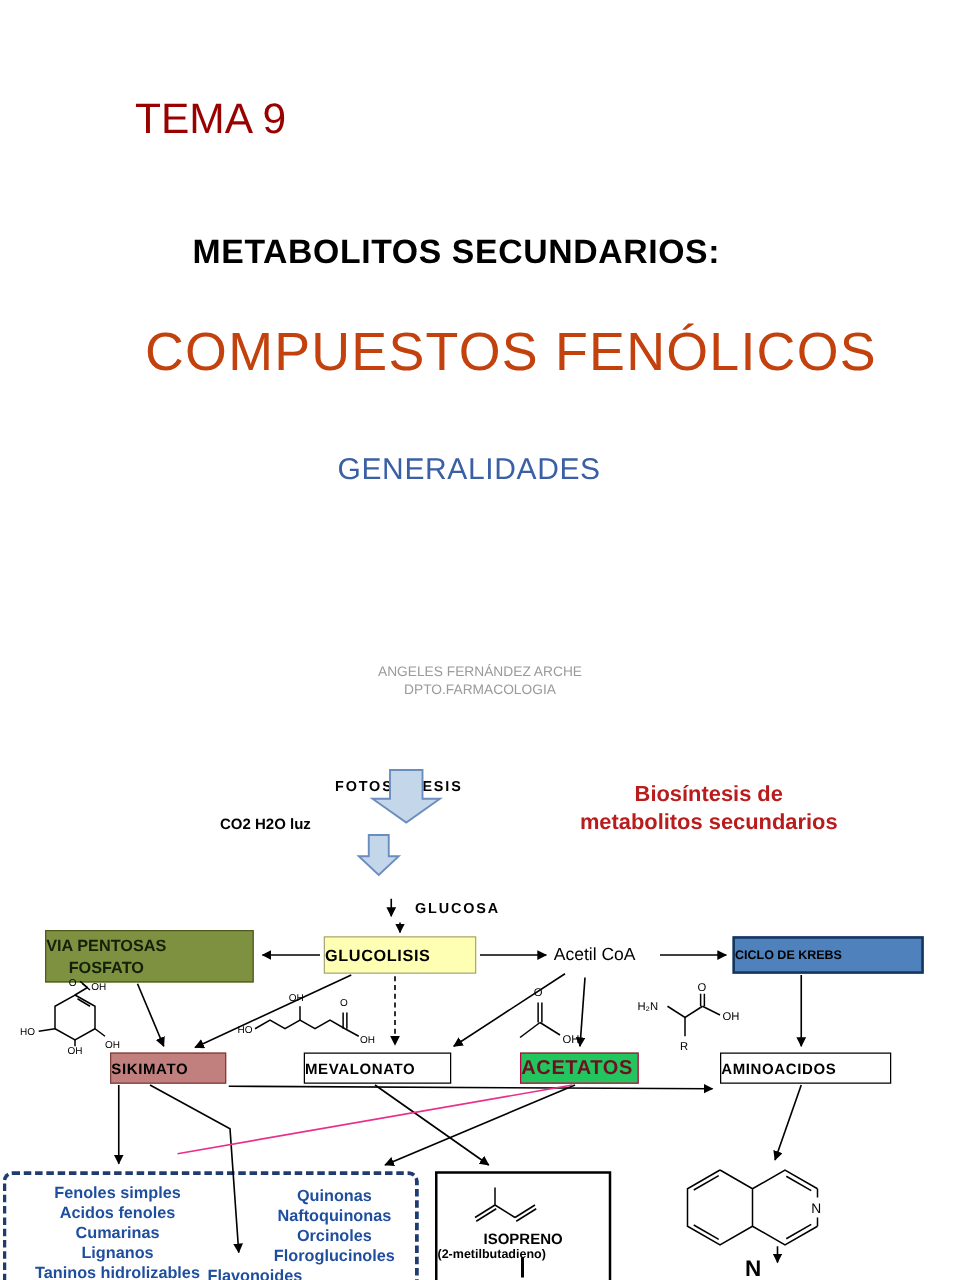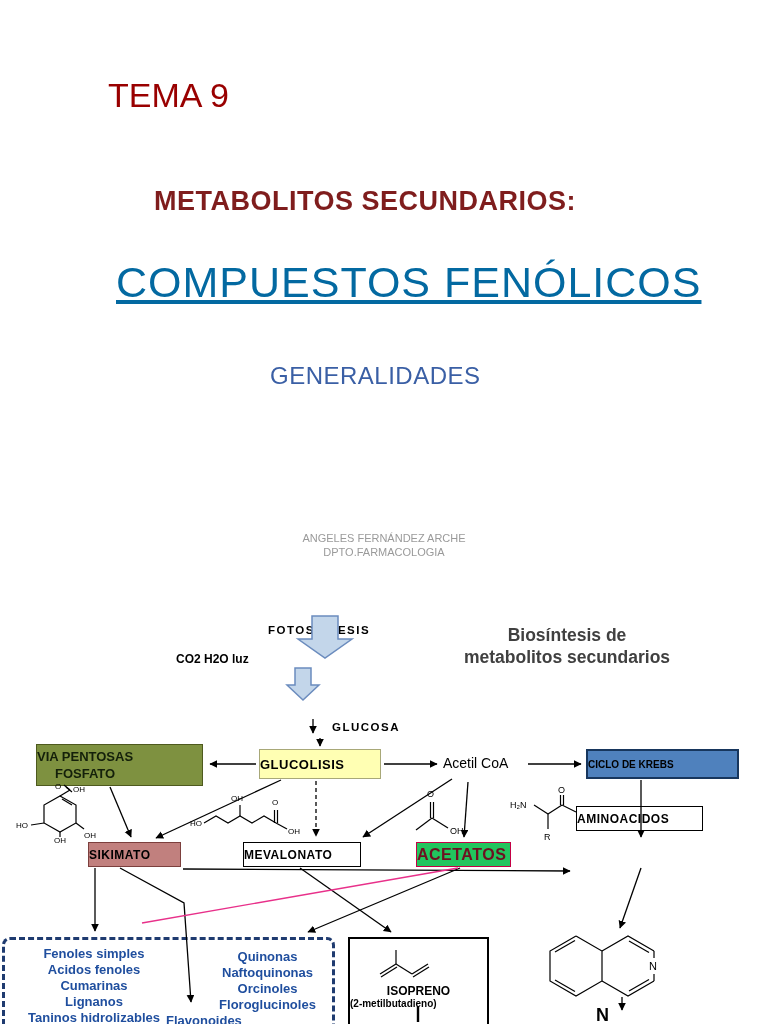--- a/index.html
+++ b/index.html
@@ -3,41 +3,41 @@
 <meta charset="utf-8">
 <style>
   * { margin:0; padding:0; box-sizing:border-box; }
   html,body { background:#ffffff; }
   body { font-family:"Liberation Sans","DejaVu Sans",sans-serif; }
   .page { position:relative; width:768px; height:1024px; background:#fff; overflow:hidden; margin:0 auto; }
   .abs { position:absolute; }
 
   
   .tema     { left:108px; top:76px;  font-size:34px; color:#990000; }
-  .heading  { left:154px; top:186px; font-size:27px; font-weight:bold; color:#7f1d1d; letter-spacing:0.5px; }
-  .title    { left:116px; top:258px; font-size:43px; color:#0369a1; letter-spacing:1px;text-decoration:underline; }
+  .heading  { left:154px; top:186px; font-size:27px; font-weight:bold; color:#000000; letter-spacing:0.5px; }
+  .title    { left:116px; top:258px; font-size:43px; color:#c2410c; letter-spacing:1px; }
   .section  { left:270px; top:362px; font-size:24px; color:#3A5FA5; letter-spacing:0.5px; }
   .author   { left:0; top:531px; width:768px; text-align:center; font-size:11px; color:#9A9A9A; line-height:14px; }
 
   
-  .bio-title   { left:428px; top:624px; width:278px; text-align:center; font-size:17.5px; font-weight:bold; line-height:22px; color:#404040; }
+  .bio-title   { left:428px; top:624px; width:278px; text-align:center; font-size:17.5px; font-weight:bold; line-height:22px; color:#b91c1c; }
   .lbl-foto    { left:268px; top:624px; font-size:11.5px; font-weight:bold; letter-spacing:1.5px; }
   .lbl-inputs  { left:176px; top:652px; font-size:12px;   font-weight:bold; }
   .lbl-glucosa { left:332px; top:721px; font-size:11.5px; font-weight:bold; letter-spacing:1.5px; }
 
   
   .box { position:absolute; display:flex; align-items:center; justify-content:flex-start; text-align:center; font-weight:bold; color:#000; }
   .box-vp    { left:36px;  top:744px; width:167px; height:42px; background:#7E9140; border:1px solid #4E5A1E; font-size:13px; line-height:17px; color:#14200A; }
   .box-glu   { left:259px; top:749px; width:122px; height:30px; background:#FFFFB3; border:1px solid #A8A878; font-size:13px; letter-spacing:0.5px; }
   .txt-acoa  { left:443px; top:755px; font-size:14px; color:#000; }
   .box-krebs { left:586px; top:749px; width:153px; height:30px; background:#4F81BD; border:2px solid #17365D; font-size:10px; }
   .box-sik   { left:88px;  top:842px; width:93px;  height:25px; background:#C1807E; border:1px solid #7C3F3D; font-size:12px; letter-spacing:0.5px; }
   .box-mev   { left:243px; top:842px; width:118px; height:25px; background:#fff; border:1.5px solid #000; font-size:12px; letter-spacing:0.5px; }
   .box-ace   { left:416px; top:842px; width:95px;  height:25px; background:#22c55e; border:1px solid #C40045; font-size:16px; letter-spacing:0.5px; color:#6E1021; }
-  .box-ami   { left:576px; top:806px; width:127px; height:25px; background:#fff; border:1.5px solid #000; font-size:12px; letter-spacing:0.5px; }
+  .box-ami   { left:576px; top:842px; width:137px; height:25px; background:#fff; border:1.5px solid #000; font-size:12px; letter-spacing:0.5px; }
 
   
   .dash-box { left:2px; top:937px; width:333px; height:120px; border:3px dashed #1F3B70; border-radius:8px; }
   .grp { text-align:center; color:#1F4E9E; font-weight:bold; font-size:13px; line-height:16px; }
   .fenoles  { left:10px;  top:946px; width:168px; }
   .quinonas { left:200px; top:949px; width:135px; }
   .flavo    { left:166px; top:1013px; color:#1F4E9E; font-weight:bold; font-size:13px; }
 
   .isopreno-box { left:348px; top:937px; width:141px; height:96px; border:2px solid #000; background:#fff; }
   .iso-struct { position:absolute; left:20px; top:5px; }

